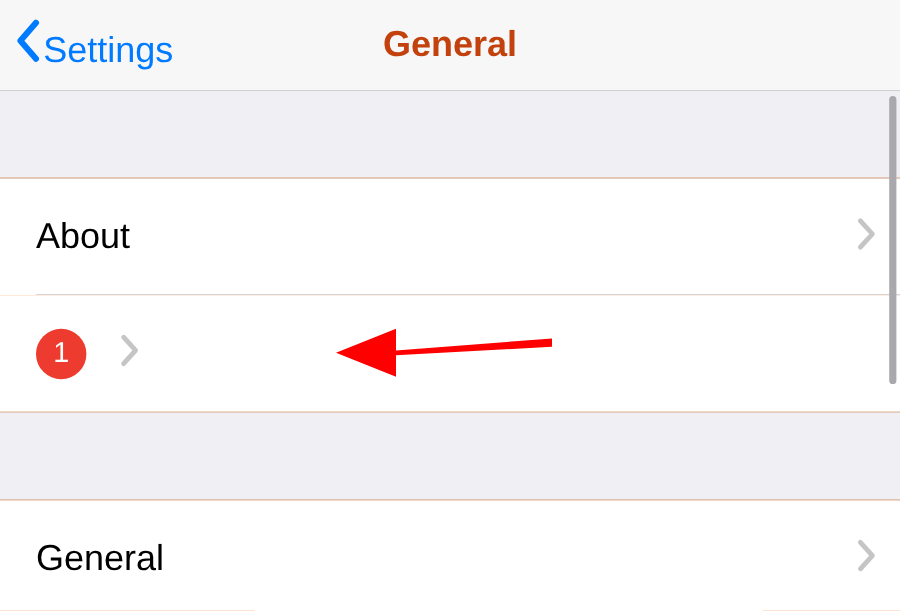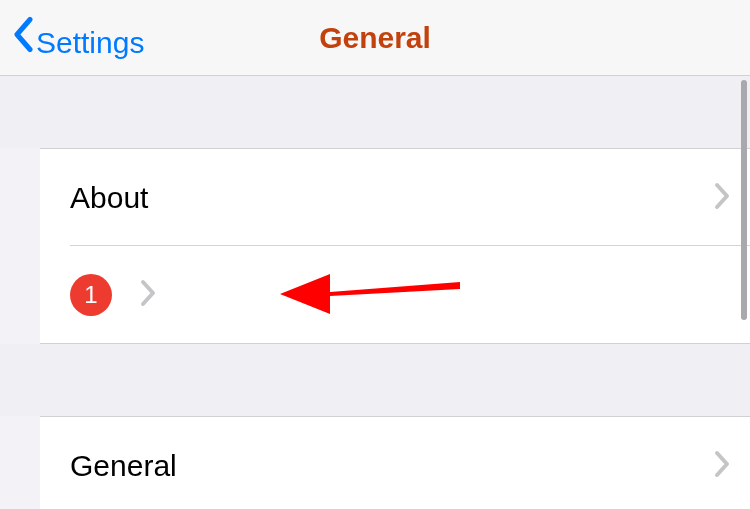--- a/index.html
+++ b/index.html
@@ -57,21 +57,20 @@
       height: 72px;
       background: #efeff4;
     }
     .group-spacer.second {
       height: 72px;
     }
     .list-group {
       background: #f97316;
       border-top: 1px solid #d1d1d4;
       border-bottom: 1px solid #d1d1d4;
-      margin-left: 40px;
     }
     .list-row {
       display: flex;
       align-items: center;
       height: 97px;
       padding-left: 30px;
       padding-right: 20px;
       cursor: pointer;
       background: #fff;
       position: relative;

